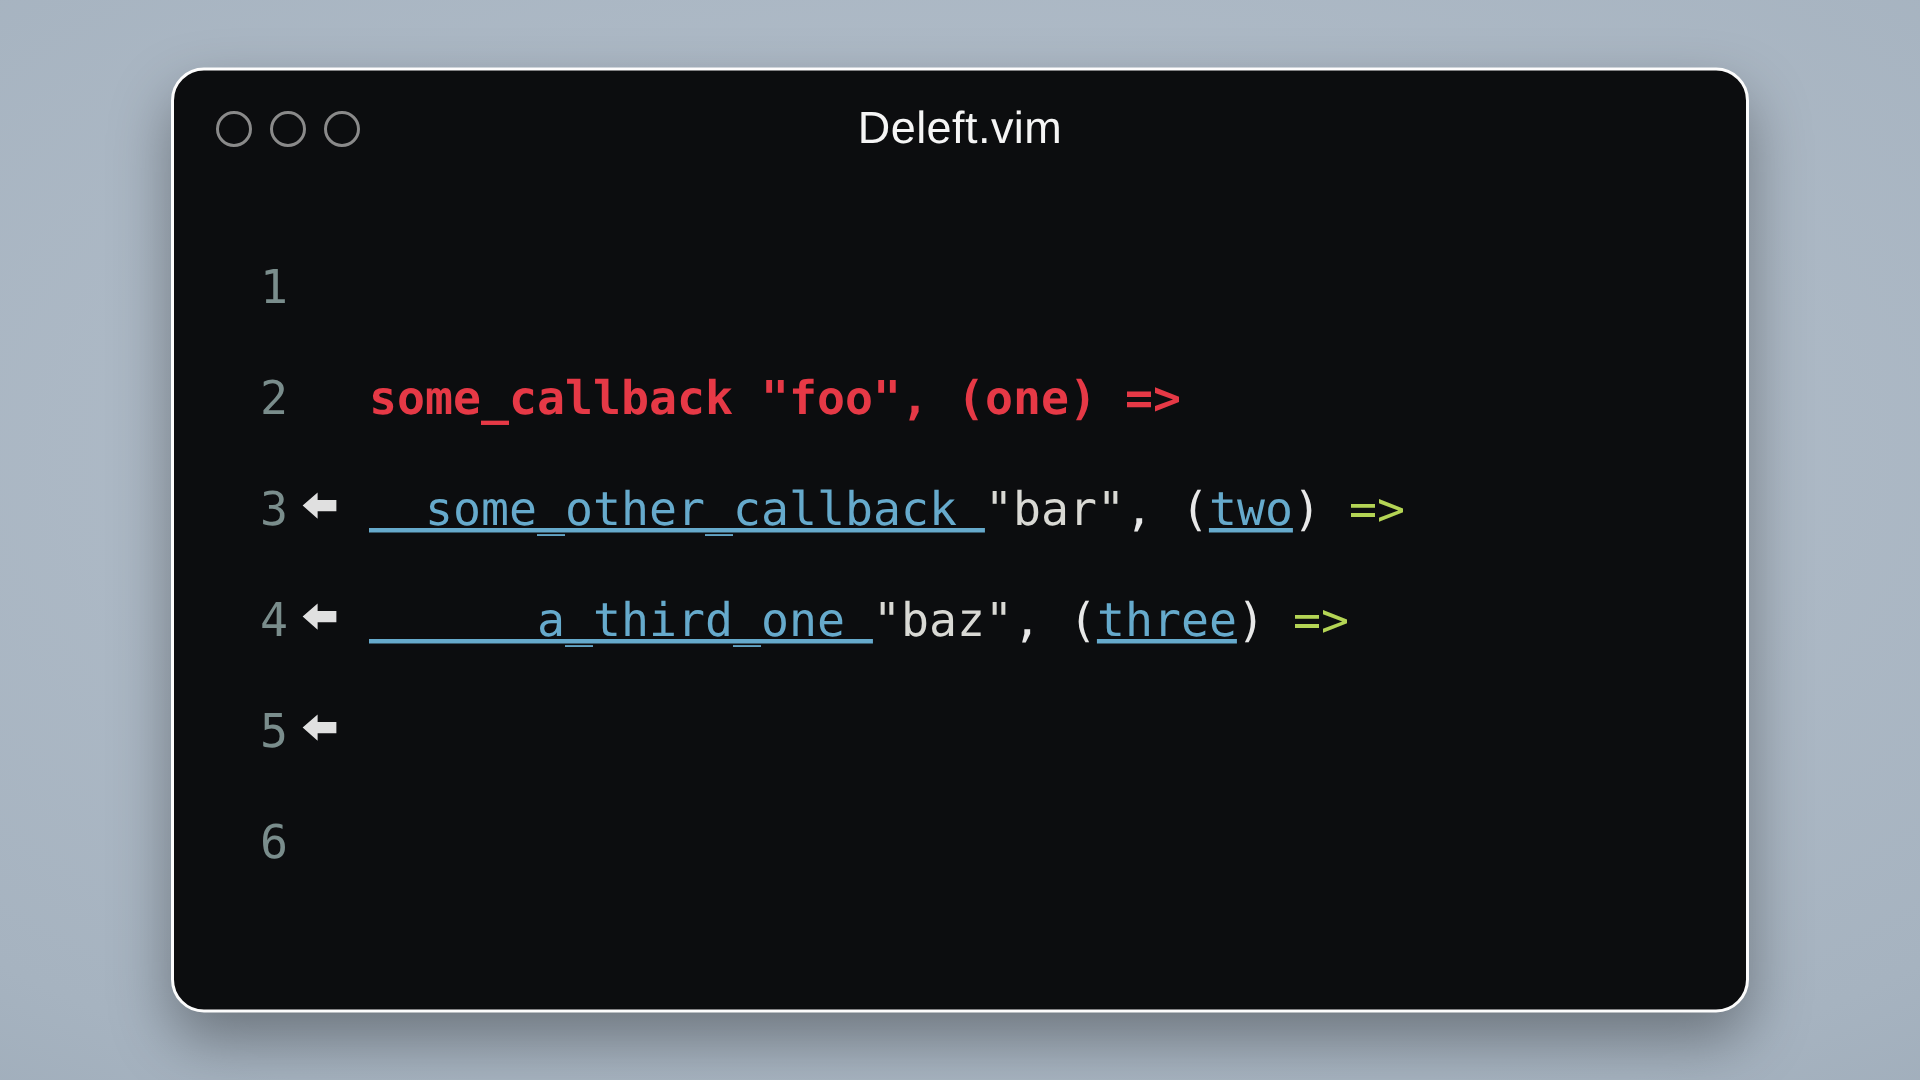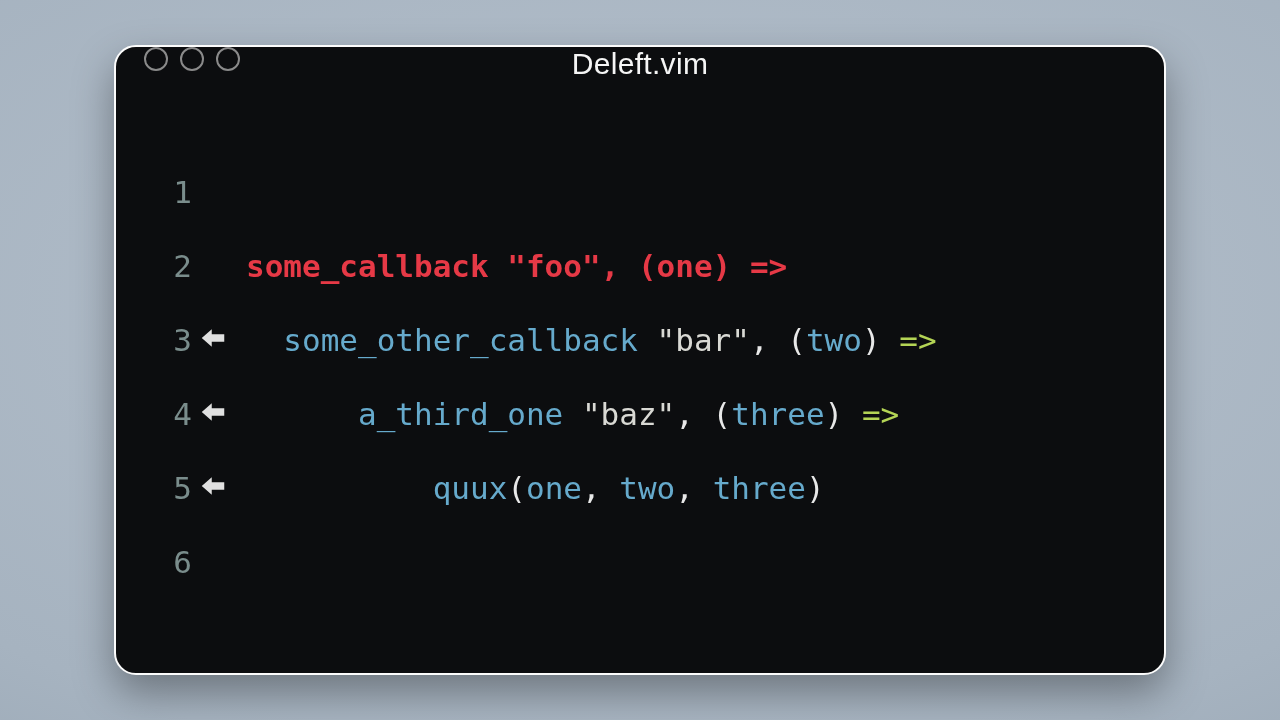--- a/index.html
+++ b/index.html
@@ -37,21 +37,21 @@
     border-radius: 22px;
     border: 2px solid #fcfcfc;
     box-shadow: 0 18px 40px rgba(0,0,0,0.35);
     color: var(--white);
     overflow: hidden;
     position: relative;
   }
   .titlebar {
     height: 78px;
     display: flex;
-    align-items: flex-start;
+    align-items: center;
     position: relative;
   }
   .dots {
     display: flex;
     gap: 12px;
     margin-left: 28px;
   }
   .dot {
     width: 24px; height: 24px;
     border-radius: 50%;
@@ -96,21 +96,21 @@
     font-size: 30px;
   }
   .arrow-icon {
     display: inline-block;
     line-height: 1;
   }
   .code {
     flex: 1;
   }
   .c-red    { color: var(--red); font-weight: bold; }
-  .c-blue   { color: var(--blue); }
+  .c-blue   { color: var(--blue); text-decoration: underline; }
   .c-white  { color: var(--white); }
   .c-string { color: var(--string); }
   .c-green  { color: var(--green); }
 </style>
 </head>
 <body>
 
 <div class="page">
   <div class="term">
 
@@ -127,18 +127,18 @@
         <div class="line"><span class="ln">1</span><span class="gutter"></span><span class="code"></span></div>
         <div class="line"><span class="ln">2</span><span class="gutter"></span><span class="code"><span class="c-red">some_callback </span><span class="c-red">"foo"</span><span class="c-red">, (one) </span><span class="c-red">=&gt;</span></span></div>
         <div class="line"><span class="ln">3</span><span class="gutter"><span class="arrow-icon"><svg viewBox="0 0 24 24" width="30" height="30" fill="currentColor" aria-hidden="true">
                 <path d="M11 5l-8 7 8 7v-4h10v-6H11z"></path>
               </svg></span></span><span class="code"><span class="c-blue">  some_other_callback </span><span class="c-string">"bar"</span><span class="c-white">, (</span><span class="c-blue">two</span><span class="c-white">) </span><span class="c-green">=&gt;</span></span></div>
         <div class="line"><span class="ln">4</span><span class="gutter"><span class="arrow-icon"><svg viewBox="0 0 24 24" width="30" height="30" fill="currentColor" aria-hidden="true">
                 <path d="M11 5l-8 7 8 7v-4h10v-6H11z"></path>
               </svg></span></span><span class="code"><span class="c-blue">      a_third_one </span><span class="c-string">"baz"</span><span class="c-white">, (</span><span class="c-blue">three</span><span class="c-white">) </span><span class="c-green">=&gt;</span></span></div>
         <div class="line"><span class="ln">5</span><span class="gutter"><span class="arrow-icon"><svg viewBox="0 0 24 24" width="30" height="30" fill="currentColor" aria-hidden="true">
                 <path d="M11 5l-8 7 8 7v-4h10v-6H11z"></path>
-              </svg></span></span><span class="code"><span class="c-blue">          quux</span><span class="c-white">(</span><span class="c-blue">one</span><span class="c-white">, </span><span class="c-blue">two</span><span class="c-white">, </span><span class="c-blue">three</span><span class="c-white">)</span></span></div>
+              </svg></span></span></div>
         <div class="line"><span class="ln">6</span><span class="gutter"></span><span class="code"></span></div>
       </div>
 
   </div>
 </div>
 
 </body></html>

